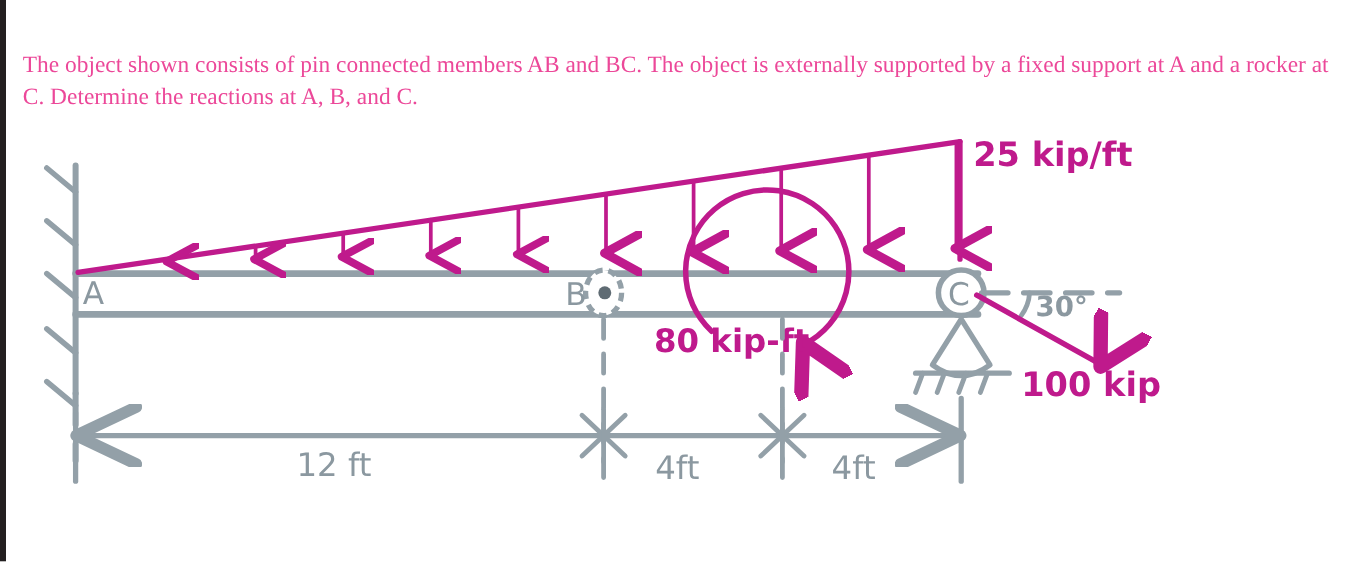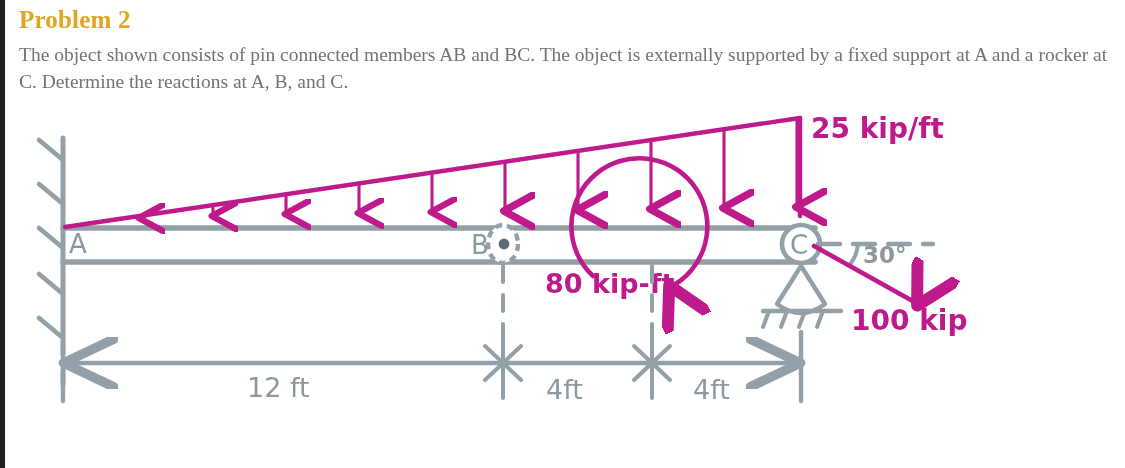--- a/index.html
+++ b/index.html
@@ -34,38 +34,37 @@
     color: #e2a51f;
     letter-spacing: 0.2px;
   }
   #problem-statement {
     position: absolute;
     left: 14px; top: 41px;
     width: 1090px;
     font-family: "Liberation Serif", serif;
     font-size: 19.5px;
     line-height: 27px;
-    color: #737373;
+    color: #ec4899;
   }
   #figure-wrap {
     position: absolute;
     left: 0; top: 96px;
     width: 1120px; height: 372px; padding-left: 20px;
   }
   #figure-svg { display: block; }
   .hand { font-family: "DejaVu Sans", sans-serif; }
 </style>
 </head>
 <body>
 
 <div id="left-edge-strip"></div>
 
 <div id="content">
 
-  <div id="problem-title">Problem 2</div>
 
   <div id="problem-statement">The object shown consists of pin connected members AB and BC. The object is externally supported by a fixed support at A and a rocker at C. Determine the reactions at A, B, and C.</div>
 
   <div id="figure-wrap">
     <svg id="figure-svg" width="1120" height="372" viewBox="0 0 1120 372" xmlns="http://www.w3.org/2000/svg">
       <defs>
         <marker id="mkLoad" markerWidth="10" markerHeight="10" refX="5" refY="8.2" orient="auto">
           <path d="M0.6,0.4 L5,8.6 L9.4,0.4" fill="none" stroke="#bf1a8c" stroke-width="2.1" stroke-linecap="round" stroke-linejoin="round"></path>
         </marker>
         <marker id="mkLoadBig" markerWidth="12" markerHeight="12" refX="6" refY="9.6" orient="auto">

